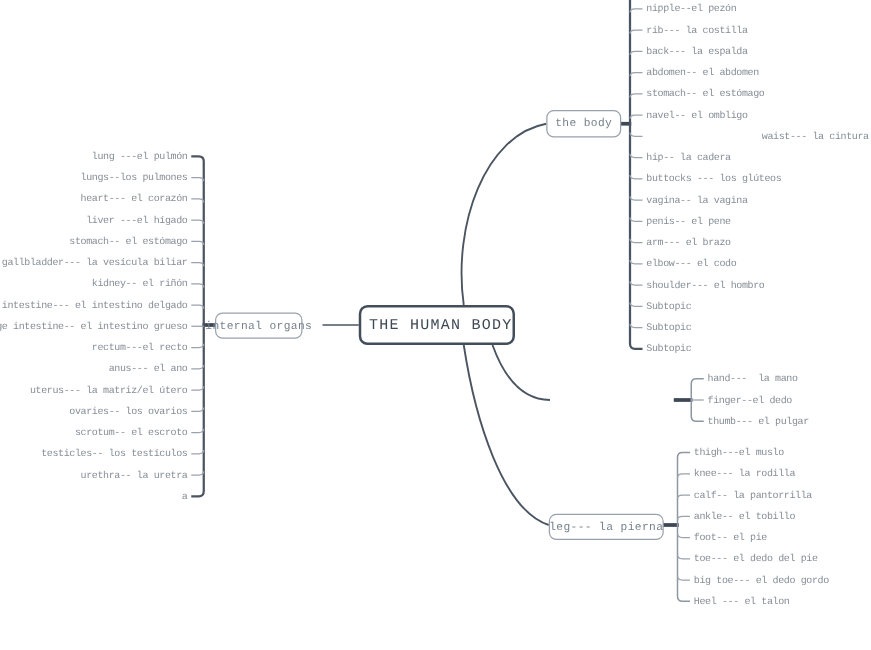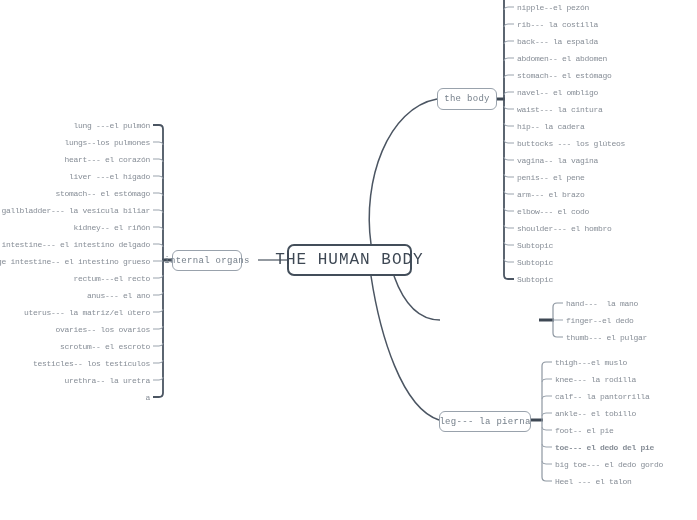--- a/index.html
+++ b/index.html
@@ -29,21 +29,21 @@
   .tick{fill:none;stroke:var(--line-light);stroke-width:1;}
   .node{
     position:absolute;box-sizing:border-box;background:#fff;
     border:1.5px solid var(--node-border);border-radius:6px;
     display:flex;align-items:center;justify-content:center;
     color:var(--node-text);font-size:9px;letter-spacing:0.3px;white-space:pre;
     z-index:2;
   }
   .center-node{
     border:2px solid var(--center-border);border-radius:7px;
-    color:var(--center-text);font-size:16px;letter-spacing:1px;
+    color:var(--center-text);font-size:12px;letter-spacing:1px;justify-content:flex-end;
   }
   .leafcol{position:absolute;z-index:2;}
   .leafcol .row{
     position:absolute;left:0;width:100%;height:17px;
     display:flex;align-items:center;
   }
   .leafcol.align-right .row{justify-content:flex-end;}
   .leaf{
     color:var(--leaf-text);font-size:8px;letter-spacing:-0.3px;
     white-space:pre;flex-shrink:0;
@@ -138,21 +138,21 @@
       </div>
     <div class="row" style="top: 51px;">
         <span class="leaf">abdomen-- el abdomen</span>
       </div>
     <div class="row" style="top: 68px;">
         <span class="leaf">stomach-- el estómago</span>
       </div>
     <div class="row" style="top: 85px;">
         <span class="leaf">navel-- el ombligo</span>
       </div>
-    <div class="row" style="top: 102px;">
+    <div class="row" style="top: 102px; justify-content: flex-end;">
         <span class="leaf">waist--- la cintura</span>
       </div>
     <div class="row" style="top: 119px;">
         <span class="leaf">hip-- la cadera</span>
       </div>
     <div class="row" style="top: 136px;">
         <span class="leaf">buttocks --- los glúteos</span>
       </div>
     <div class="row" style="top: 153px;">
         <span class="leaf">vagina-- la vagina</span>
@@ -255,21 +255,21 @@
       </div>
     <div class="row" style="top: 34px;">
         <span class="leaf">calf-- la pantorrilla</span>
       </div>
     <div class="row" style="top: 51px;">
         <span class="leaf">ankle-- el tobillo</span>
       </div>
     <div class="row" style="top: 68px;">
         <span class="leaf">foot-- el pie</span>
       </div>
-    <div class="row" style="top: 85px; font-weight: bold;">
+    <div class="row" style="top: 85px;">
         <span class="leaf">toe--- el dedo del pie</span>
       </div>
     <div class="row" style="top: 102px;">
         <span class="leaf">big toe--- el dedo gordo</span>
       </div>
     <div class="row" style="top: 119px;">
         <span class="leaf">Heel --- el talon</span>
       </div>
   </div>
 

